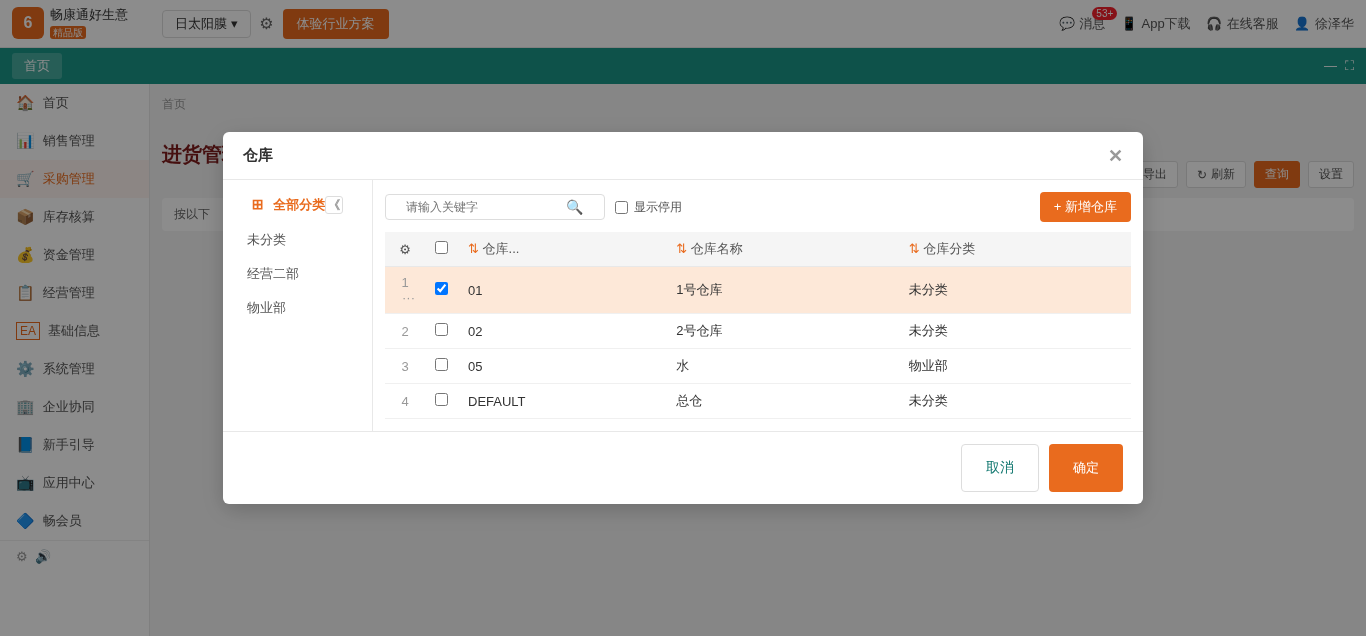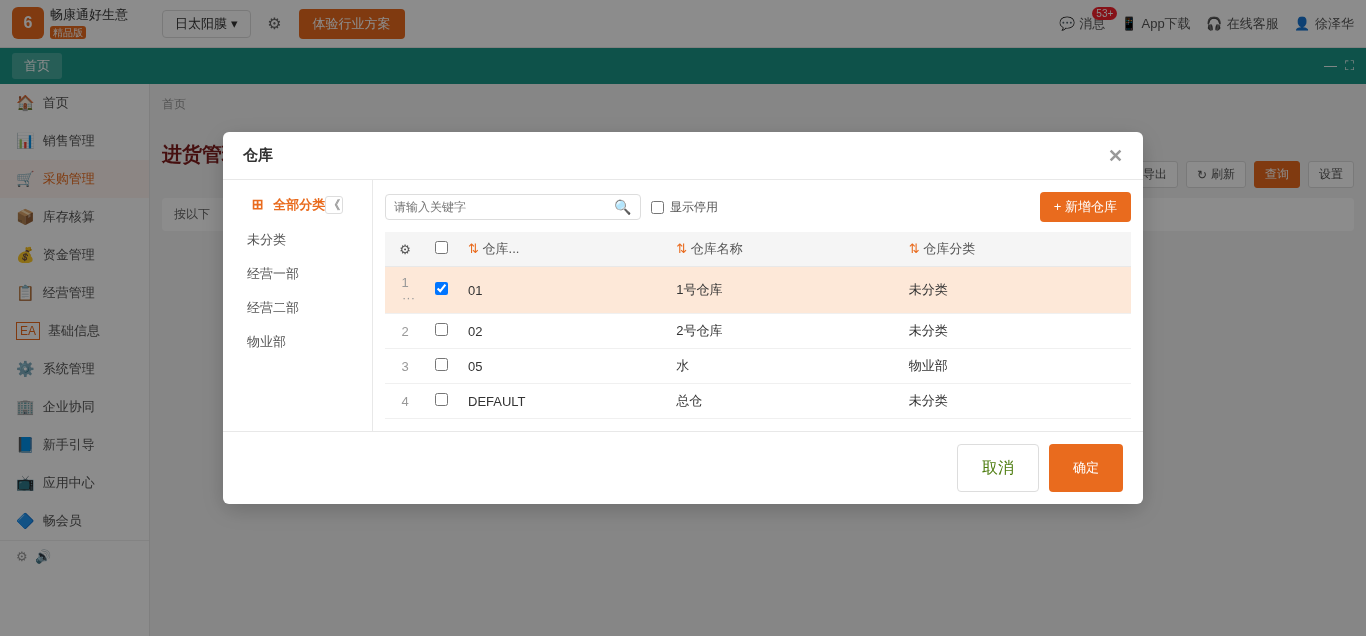--- a/index.html
+++ b/index.html
@@ -28,21 +28,20 @@
       border-radius: 6px;
       display: flex; align-items: center; justify-content: center;
       color: #fff; font-size: 16px; font-weight: bold;
     }
     .logo-text { font-size: 13px; color: #333; line-height: 1.3; }
     .logo-badge { font-size: 10px; background: #e96b1e; color: #fff; border-radius: 3px; padding: 1px 3px; }
     .nav-center {
       flex: 1;
       display: flex;
       align-items: center;
-      gap: 8px;
     }
     .nav-selector {
       display: flex; align-items: center; gap: 4px;
       padding: 4px 12px; border: 1px solid #ddd; border-radius: 4px;
       background: #fff; cursor: pointer; font-size: 13px;
     }
     .nav-gear {
       width: 32px; height: 32px; display: flex; align-items: center; justify-content: center;
       cursor: pointer; color: #666; font-size: 16px;
     }
@@ -168,22 +167,22 @@
       border: 1px solid #ddd; border-radius: 3px; cursor: pointer; font-size: 12px; color: #999;
     }
     .dialog-main {
       flex: 1; display: flex; flex-direction: column; padding: 12px;
     }
     .dialog-toolbar {
       display: flex; align-items: center; gap: 10px; margin-bottom: 10px;
     }
     .search-box {
       display: flex; align-items: center;
-      border: 1px solid #ddd; border-radius: 4px; padding: 4px 8px;
-      background: #fff; width: 256px;
+      border: 1px solid #ddd; border-radius: 4px; padding: 4px 20px;
+      background: #fff; width: 220px;
     }
     .search-box input {
       border: none; outline: none; font-size: 12px; flex: 1; color: #333;
       background: transparent;
     }
     .search-icon { color: #999; font-size: 14px; }
     .checkbox-label { display: flex; align-items: center; gap: 6px; font-size: 12px; color: #555; cursor: pointer; }
     .checkbox-label input[type=checkbox] { cursor: pointer; }
     .btn-add-warehouse {
       margin-left: auto;
@@ -224,21 +223,21 @@
     }
 
     
     .dialog-footer {
       padding: 12px 20px;
       border-top: 1px solid #e8e8e8;
       display: flex; justify-content: flex-end; gap: 10px;
     }
     .btn-cancel {
       padding: 12px 24px; border: 1px solid #ddd; border-radius: 4px;
-      background: #fff; cursor: pointer; font-size: 16px; color: #4d7c0f;
+      background: #fff; cursor: pointer; font-size: 14px; color: #0f766e;
     }
     .btn-confirm {
       padding: 15px 24px; border: none; border-radius: 4px;
       background: #e96b1e; color: #fff; cursor: pointer; font-size: 13px;
     }
   </style>
 </head>
 <body>
 
 <div class="top-nav">
@@ -389,21 +388,20 @@
 
       <div class="dialog-sidebar">
         <div class="dialog-sidebar-header">
           <span>
             <span class="icon-grid">⊞</span>
             <span>全部分类</span>
           </span>
           <div class="dialog-collapse-btn">《</div>
         </div>
         <div class="dialog-sidebar-item">未分类</div>
-        <div class="dialog-sidebar-item">经营一部</div>
         <div class="dialog-sidebar-item">经营二部</div>
         <div class="dialog-sidebar-item">物业部</div>
       </div>
 
       <div class="dialog-main">
 
         <div class="dialog-toolbar">
           <div class="search-box">
             <input type="text" placeholder="请输入关键字" style="">
             <span class="search-icon">🔍</span>

